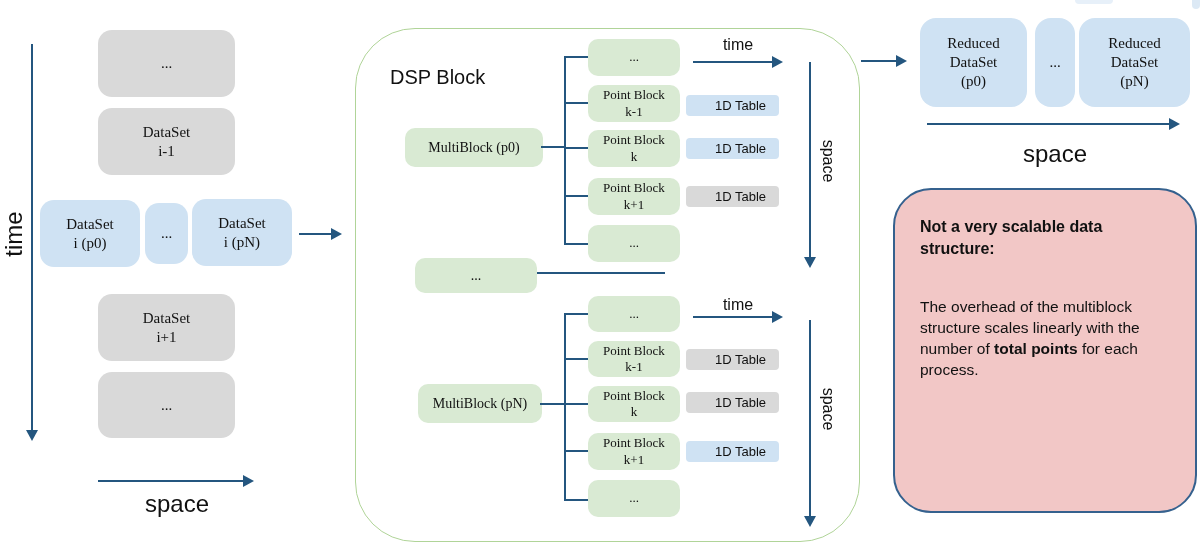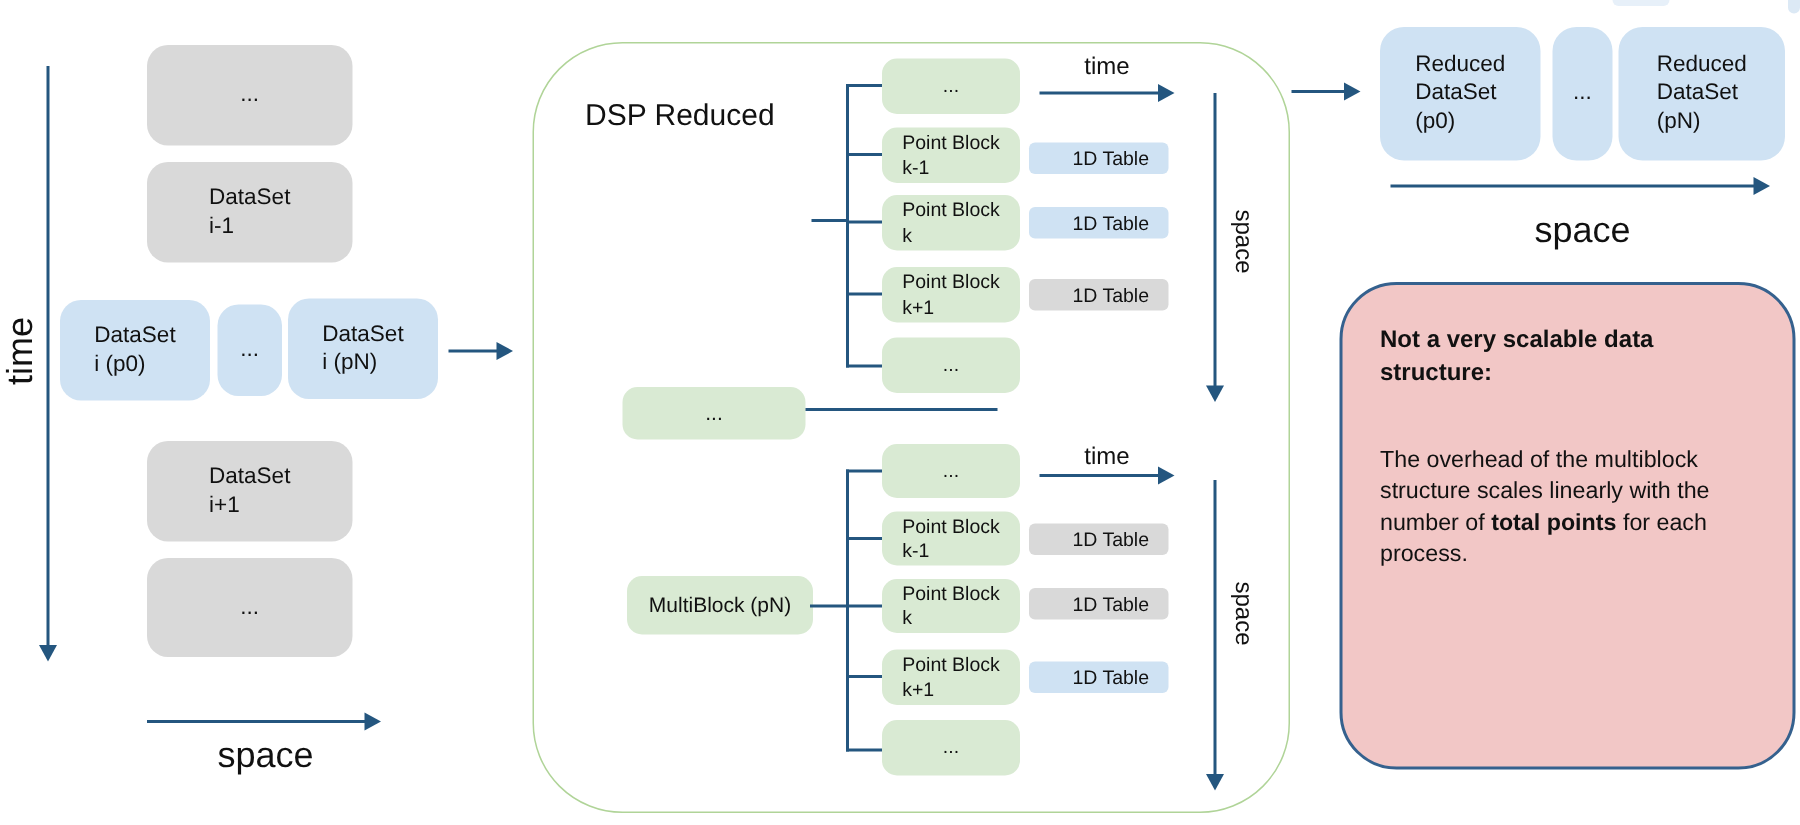--- a/index.html
+++ b/index.html
@@ -13,21 +13,21 @@
     --ink:#111111;
   }
   *{box-sizing:border-box;}
   html,body{margin:0;padding:0;background:#ffffff;}
   #canvas{
     position:relative;width:1200px;height:550px;background:#ffffff;overflow:hidden;
     font-family:"Liberation Sans", sans-serif;color:var(--ink);
   }
   .box{
     position:absolute;display:flex;align-items:center;justify-content:center;
-    white-space:pre-line;line-height:1.25;
+    text-align:center;white-space:pre-line;line-height:1.25;font-family:Liberation Serif, serif;
   }
   .c-gray{background:var(--gray);border-radius:14px;font-size:15px;}
   .c-blue{background:var(--blue);border-radius:14px;font-size:15px;}
   .c-blue-lg{background:var(--blue);border-radius:16px;font-size:15px;}
   .c-green{background:var(--green);border-radius:10px;font-size:13px;}
   .c-green-root{background:var(--green);border-radius:10px;font-size:14px;}
   .tbl{position:absolute;display:flex;align-items:center;justify-content:center;
        border-radius:4px;font-size:13px;padding-left:16px;}
   .tbl-blue{background:var(--blue);}
   .tbl-gray{background:var(--gray);}
@@ -82,22 +82,23 @@
   <div class="box c-gray" style="left:98px;top:294px;width:137px;height:67px;">DataSet
 i+1</div>
   <div class="box c-gray" style="left:98px;top:372px;width:137px;height:66px;">...</div>
 
   <div class="harrow" style="left:98px;top:480px;width:146px;"></div>
   <div class="axis-lbl" style="left:117px;top:490px;width:120px;">space</div>
 
   <div class="harrow" style="left:299px;top:233px;width:33px;"></div>
 
   <div id="plugin-frame"></div>
-  <div id="plugin-title">DSP Reduced</div>
+  <div id="plugin-title">DSP Block</div>
 
+  <div class="box c-green-root" style="left:405px;top:128px;width:138px;height:39px;">MultiBlock (p0)</div>
   <div class="hl" style="left:541px;top:146px;width:25px;"></div>
   <div class="vl" style="left:564px;top:56px;height:189px;"></div>
   <div class="hl" style="left:564px;top:56px;width:24px;"></div>
   <div class="hl" style="left:564px;top:102px;width:24px;"></div>
   <div class="hl" style="left:564px;top:147px;width:24px;"></div>
   <div class="hl" style="left:564px;top:195px;width:24px;"></div>
   <div class="hl" style="left:564px;top:243px;width:24px;"></div>
 
   <div class="box c-green" style="left:588px;top:39px;width:92px;height:37px;">...</div>
   <div class="box c-green" style="left:588px;top:85px;width:92px;height:37px;">Point Block

